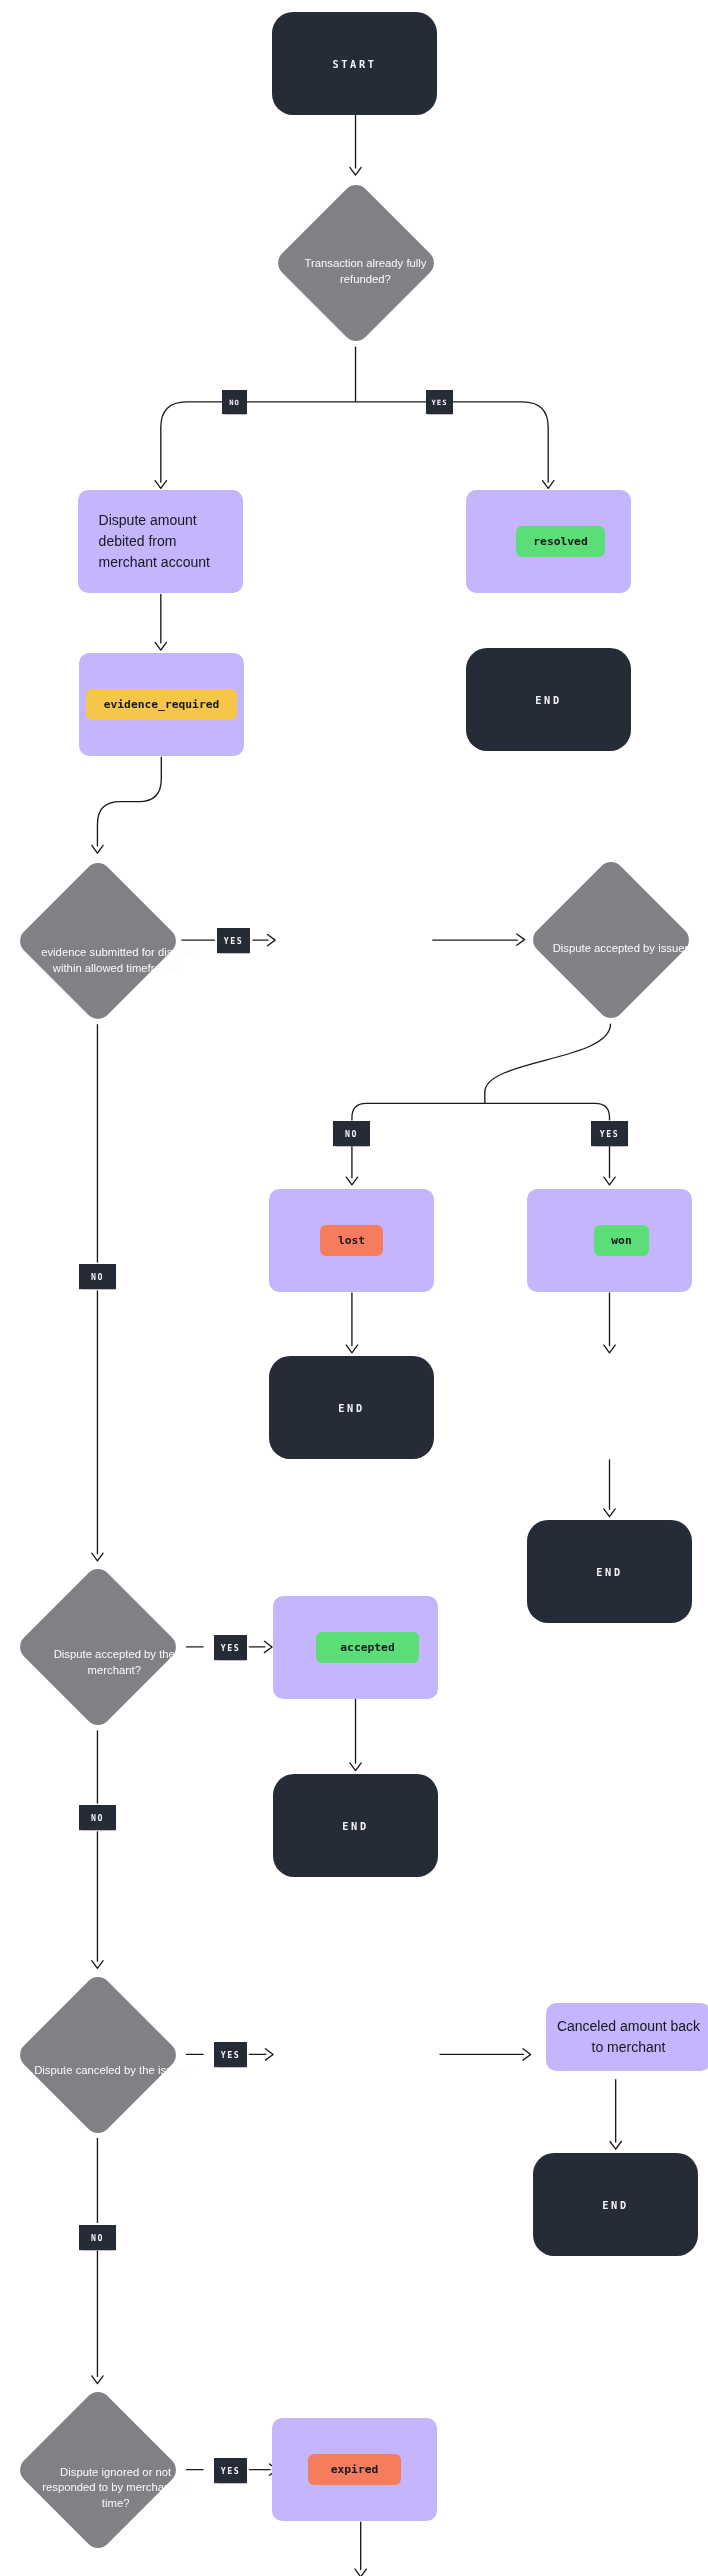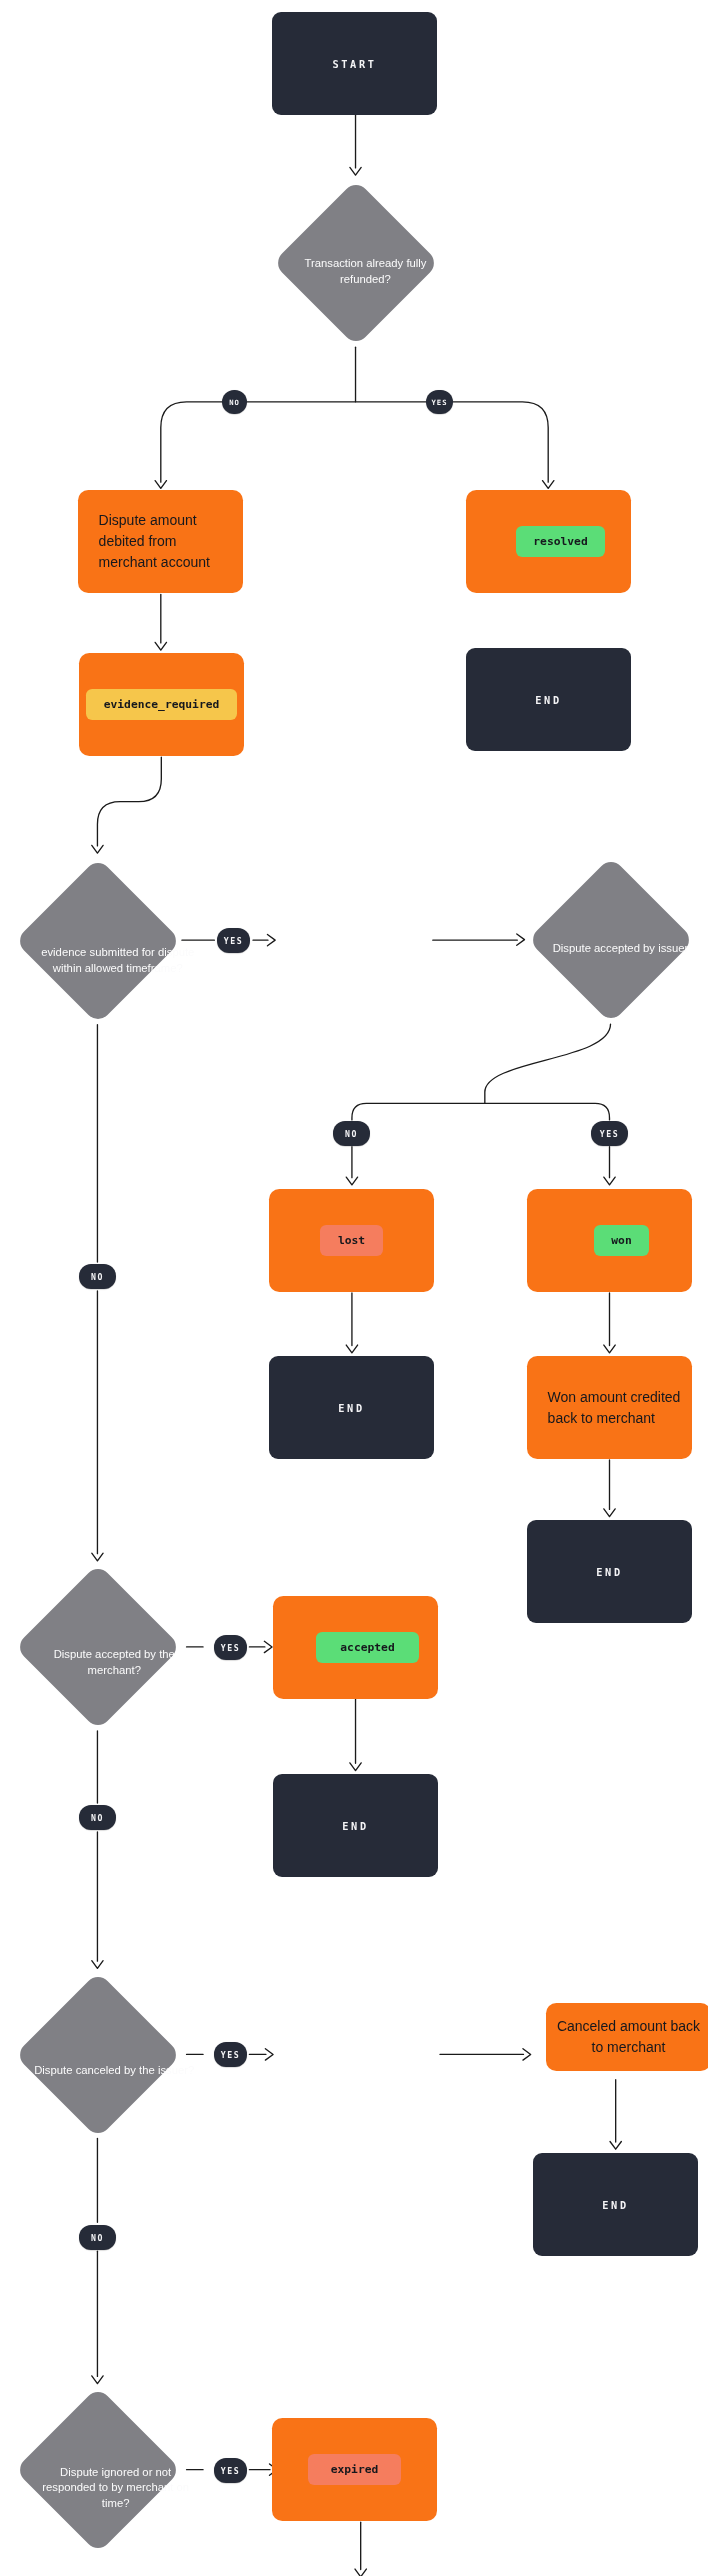--- a/index.html
+++ b/index.html
@@ -1,42 +1,42 @@
 <!DOCTYPE html>
 <html style="font-size:8.2px"><head>
 <meta charset="utf-8">
 <style>
   html,body{margin:0;padding:0;background:#ffffff;}
   #canvas{position:relative;width:709px;height:2720px;background:#ffffff;overflow:hidden;
           font-family:"Liberation Sans",sans-serif;}
   svg.wires{position:absolute;left:0;top:0;pointer-events:none;}
   svg.wires path, svg.wires polyline{fill:none;stroke:#1A1A1A;stroke-width:2.6;stroke-linecap:round;stroke-linejoin:round;}
 
-  .terminal{position:absolute;width:165px;height:103px;background:#262B38;border-radius:9px;
+  .terminal{position:absolute;width:165px;height:103px;background:#262B38;border-radius:21px;
             display:flex;align-items:center;justify-content:center;color:#F4F4F6;
             font-family:"DejaVu Sans Mono",monospace;font-weight:bold;font-size:10.3px;letter-spacing:2.6px;}
-  .card{position:absolute;width:165px;height:103px;background:#f97316;border-radius:10.3px;
+  .card{position:absolute;width:165px;height:103px;background:#c4b5fd;border-radius:10.3px;
         display:flex;align-items:center;justify-content:center;}
   .card .cardtext{color:#16181D;font-size:14px;line-height:1.5;}
   .card.textleft{justify-content:flex-start;}
   .card.textleft .cardtext{padding-left:20.6px;padding-right:10.3px;}
   .card.textcenter .cardtext{text-align:center;padding:0 7.2px;}
 
   .pill{font-family:"DejaVu Sans Mono",monospace;font-weight:bold;font-size:11.3px;color:#16181D;
         padding:7.7px 17.5px;border-radius:6.2px;white-space:pre-line;text-align:center;line-height:1.4;}
   .pill.green{background:#5BDD77;margin-left:24px;}
   .pill.yellow{background:#F6C64B;}
   .pill.salmon{background:#F57D5E;}
 
   .diamond{position:absolute;width:118px;height:118px;background:#808085;border-radius:13.4px;
            transform:rotate(45deg);}
   .diamond .dtext{position:absolute;left:-23px;top:-23px;width:164px;height:164px;transform:rotate(-45deg);
                   display:flex;align-items:center;justify-content:center;text-align:center;
                   color:#FBFBFC;font-size:11.3px;line-height:1.38;}
-  .tag{position:absolute;background:#262B38;color:#F4F4F6;border-radius:12px;
+  .tag{position:absolute;background:#262B38;color:#F4F4F6;border-radius:0;
        display:flex;align-items:center;justify-content:center;
        font-family:"DejaVu Sans Mono",monospace;font-weight:bold;font-size:8.2px;letter-spacing:1.5px;
        box-shadow:0 0.5px 1px rgba(0,0,0,.25);}
   .tag.small{font-size:7.2px;letter-spacing:1px;}
 </style>
 </head>
 <body>
 
 <div id="canvas">
 
@@ -162,23 +162,20 @@
   </div>
   <div class="card" style="left:79px;top:653px;">
     <span class="pill yellow">evidence_required</span>
   </div>
   <div class="card" style="left:269px;top:1189px;">
     <span class="pill salmon">lost</span>
   </div>
   <div class="card" style="left:527px;top:1189px;">
     <span class="pill green">won</span>
   </div>
-  <div class="card textleft" style="left:527px;top:1356px;">
-    <div class="cardtext">Won amount credited back to merchant</div>
-  </div>
   <div class="card" style="left:273px;top:1596px;">
     <span class="pill green" style="padding:7.7px 24px;">accepted</span>
   </div>
   <div class="card textcenter" style="left:546px;top:2003px;height:68px;">
     <div class="cardtext">Canceled amount back to merchant</div>
   </div>
   <div class="card" style="left:272px;top:2418px;">
     <span class="pill salmon" style="padding:7.7px 23px;">expired</span>
   </div>
 

